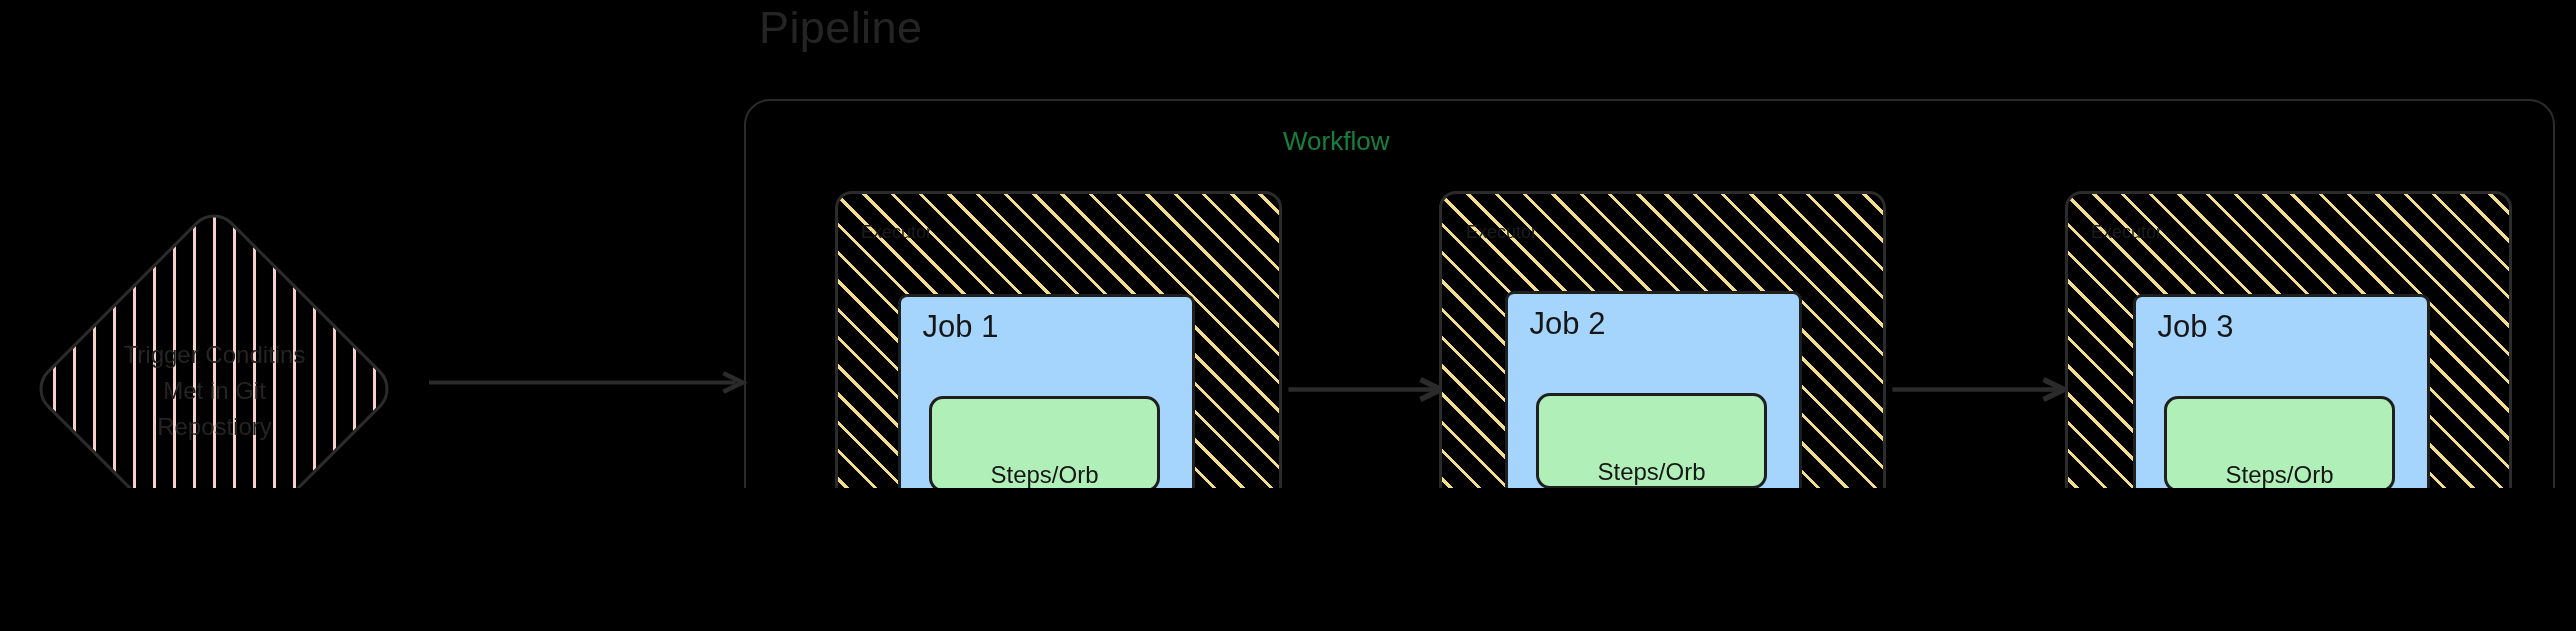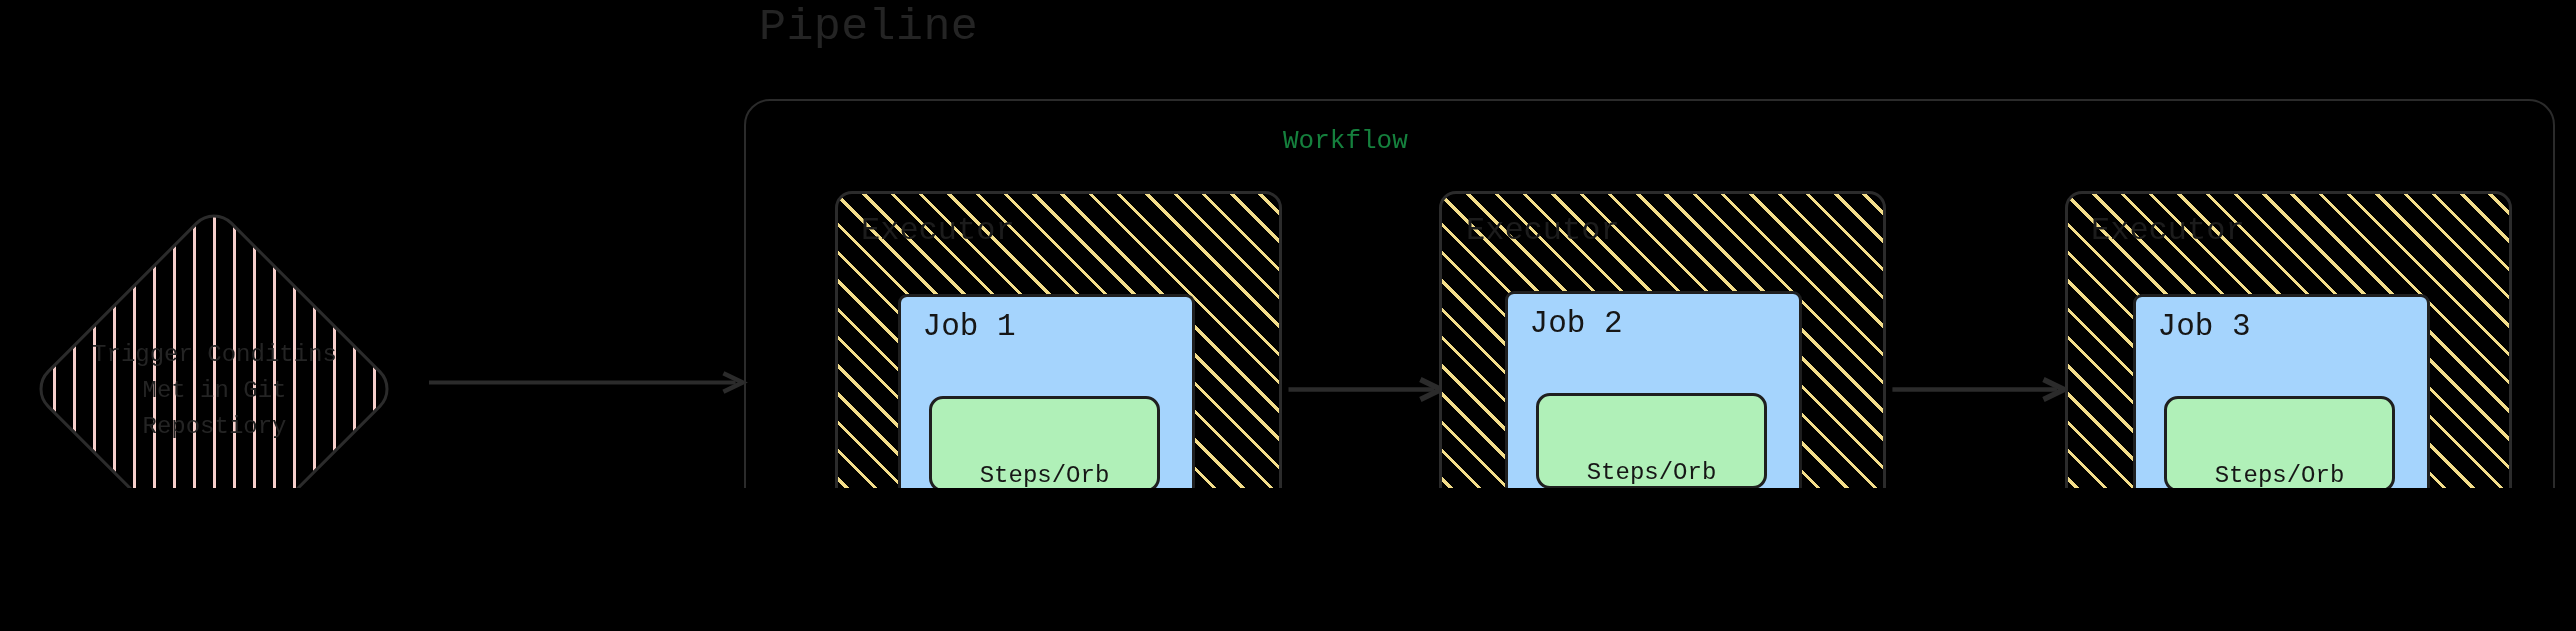--- a/index.html
+++ b/index.html
@@ -9,21 +9,20 @@
   }
   body {
     font-family: "Liberation Sans", sans-serif;
   }
   #canvas {
     position: relative;
     width: 2576px;
     height: 488px;
     background: #000000;
     overflow: hidden;
-    font-family: Liberation Mono, monospace;
   }
 
   
   .pipeline-title {
     position: absolute;
     left: 759px;
     top: 2.3px;
     font-size: 45px;
     color: #242424;
     letter-spacing: 0.4px;
@@ -107,22 +106,22 @@
        rgba(0,0,0,0) 3.1px,
        rgba(0,0,0,0) 20px
     );
   }
   .executor-1 { left: 835px; }
   .executor-2 { left: 1439px; }
   .executor-3 { left: 2065px; }
 
   .executor-label {
     position: absolute;
-    top: 212px;
-    font-size: 32px;
+    top: 222px;
+    font-size: 18px;
     color: #1c1c1c;
     white-space: nowrap;
     pointer-events: none;
   }
   .executor-label-1 { left: 861px; }
   .executor-label-2 { left: 1466px; }
   .executor-label-3 { left: 2091px; }
 
   
   .job-box {

